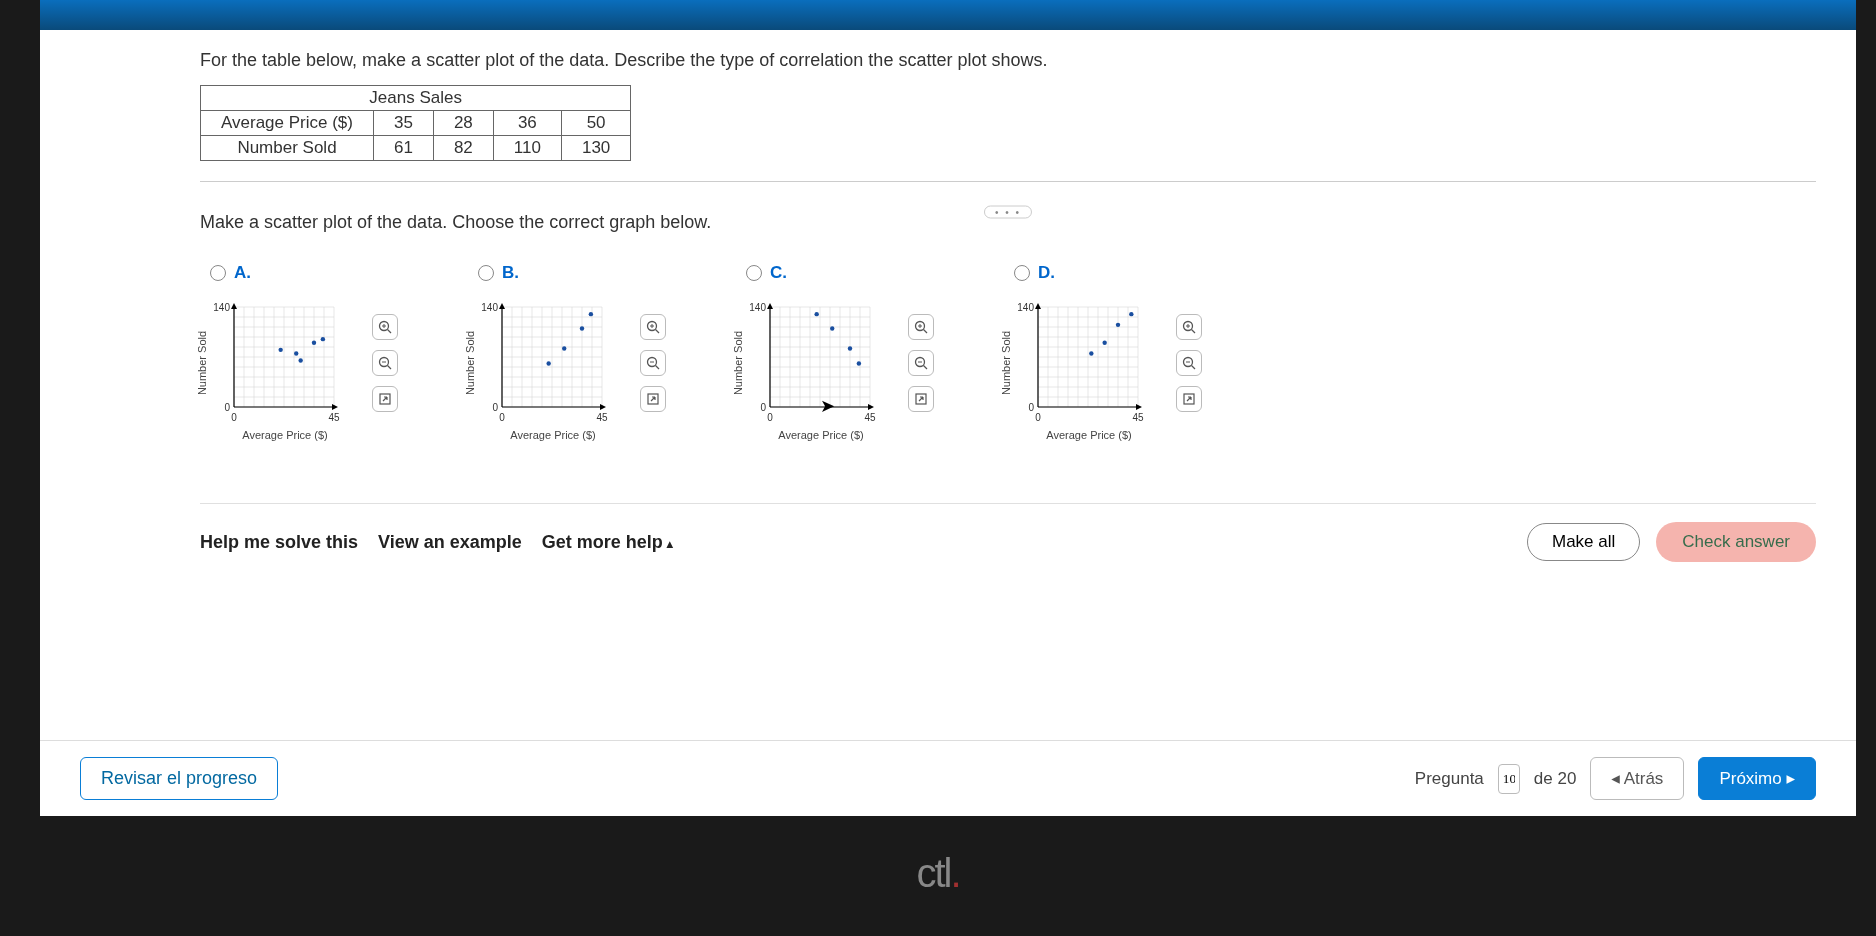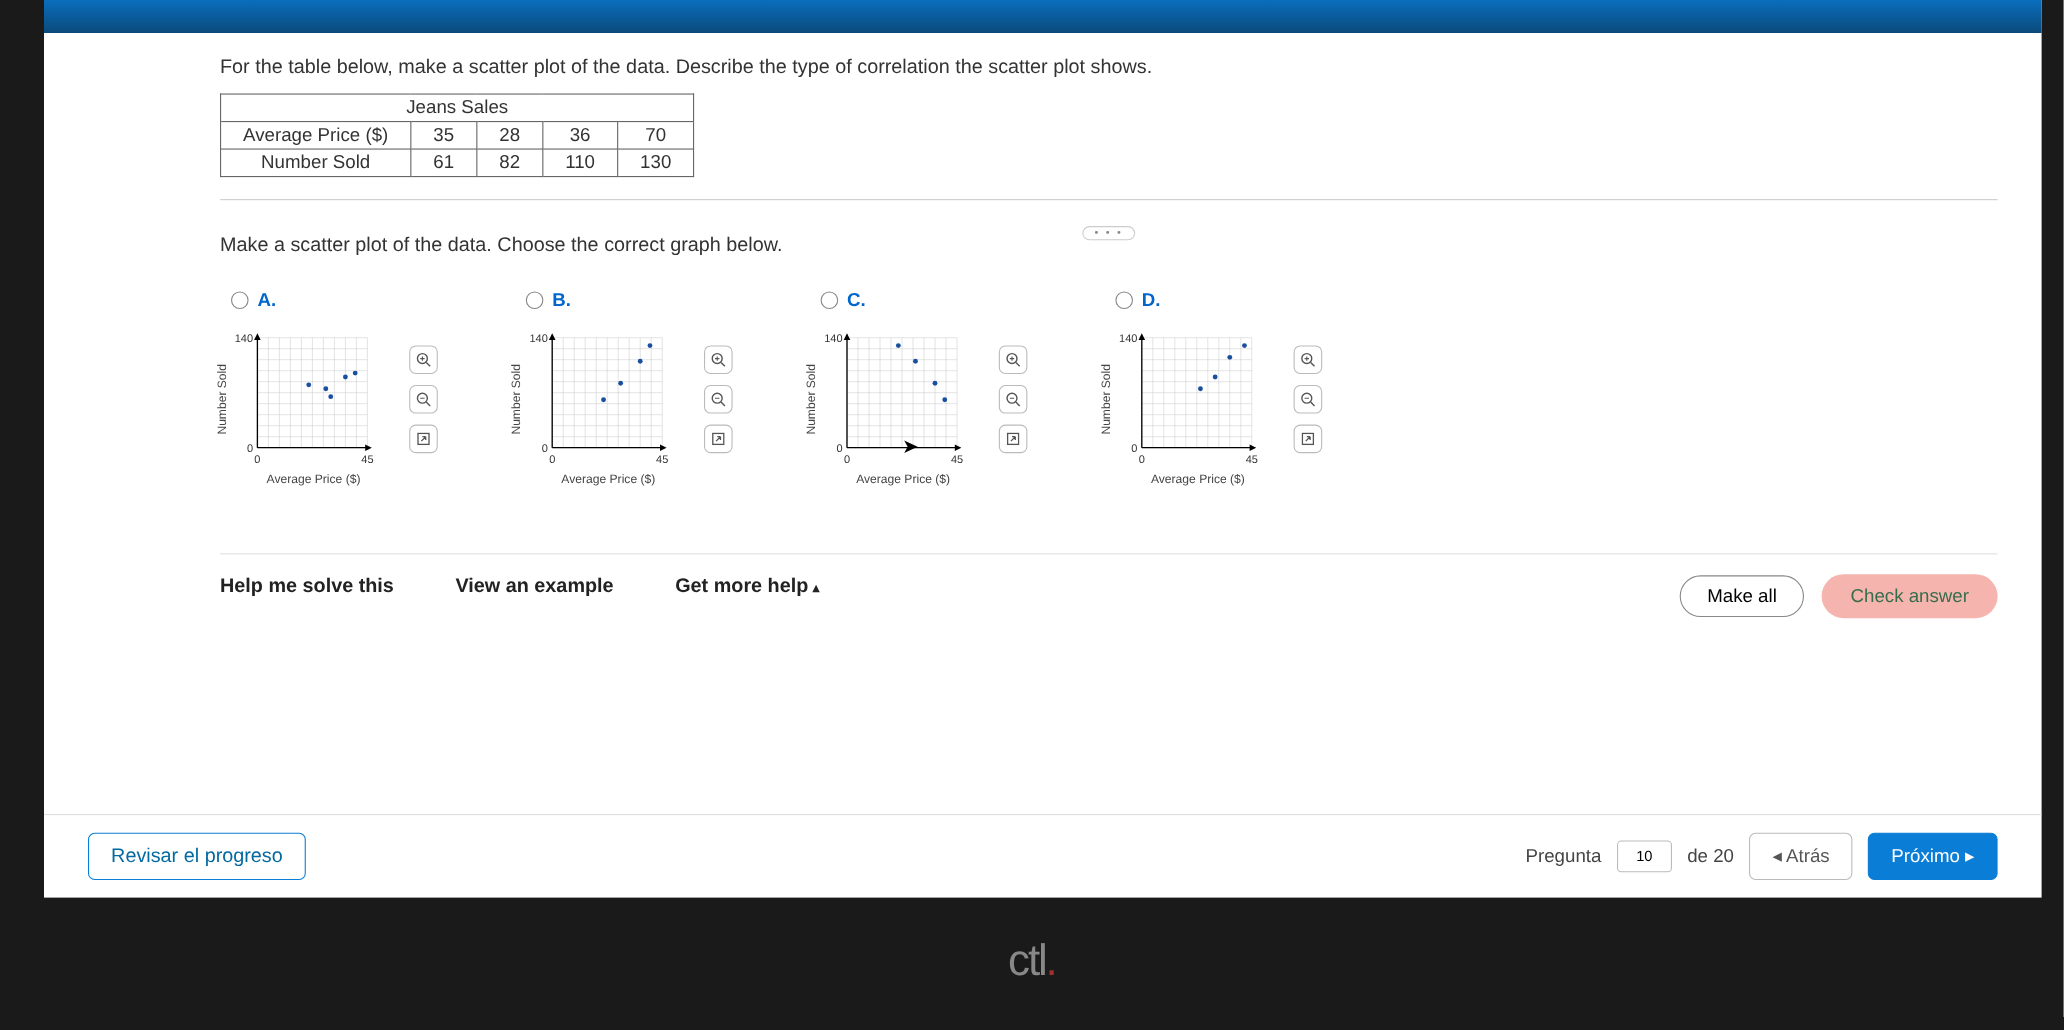--- a/index.html
+++ b/index.html
@@ -141,22 +141,22 @@
     background: #fff;
     display: flex;
     align-items: center;
     justify-content: center;
     cursor: pointer;
     font-size: 14px;
     color: #555;
   }
   .help-row {
     display: flex;
-    align-items: flex-start;
-    gap: 56px;
+    align-items: center;
+    gap: 20px;
     margin-top: 70px;
     padding: 18px 0;
     border-top: 1px solid #e0e0e0;
     font-size: 18px;
     font-weight: bold;
     color: #222;
   }
   .help-link { cursor: pointer; }
   .help-row .caret { font-size: 12px; margin-left: 4px;}
   .action-right {
@@ -202,25 +202,26 @@
   }
   .footer-right {
     margin-left: auto;
     display: flex;
     align-items: center;
     gap: 14px;
     font-size: 17px;
     color: #444;
   }
   .q-num {
-    width: 50px;
+    width: 22px;
     padding: 6px 4px;
     border: 1px solid #bbb;
     text-align: center;
     border-radius: 4px;
+    font-family: Liberation Serif, serif;
   }
   .nav-btn {
     border: 1.5px solid #bbb;
     border-radius: 6px;
     padding: 10px 20px;
     background: #fff;
     color: #555;
     font-size: 17px;
     cursor: pointer;
   }
@@ -261,21 +262,21 @@
     <table class="data-table">
       <tbody>
           <tr>
             <td class="table-title" colspan="5">Jeans Sales</td>
           </tr>
       <tr>
         <td>Average Price ($)</td>
         <td>35</td>
         <td>28</td>
         <td>36</td>
-        <td>70</td>
+        <td>50</td>
       </tr>
       <tr>
         <td>Number Sold</td>
         <td>61</td>
         <td>82</td>
         <td>110</td>
         <td>130</td>
       </tr>
     </tbody>
       </table>

